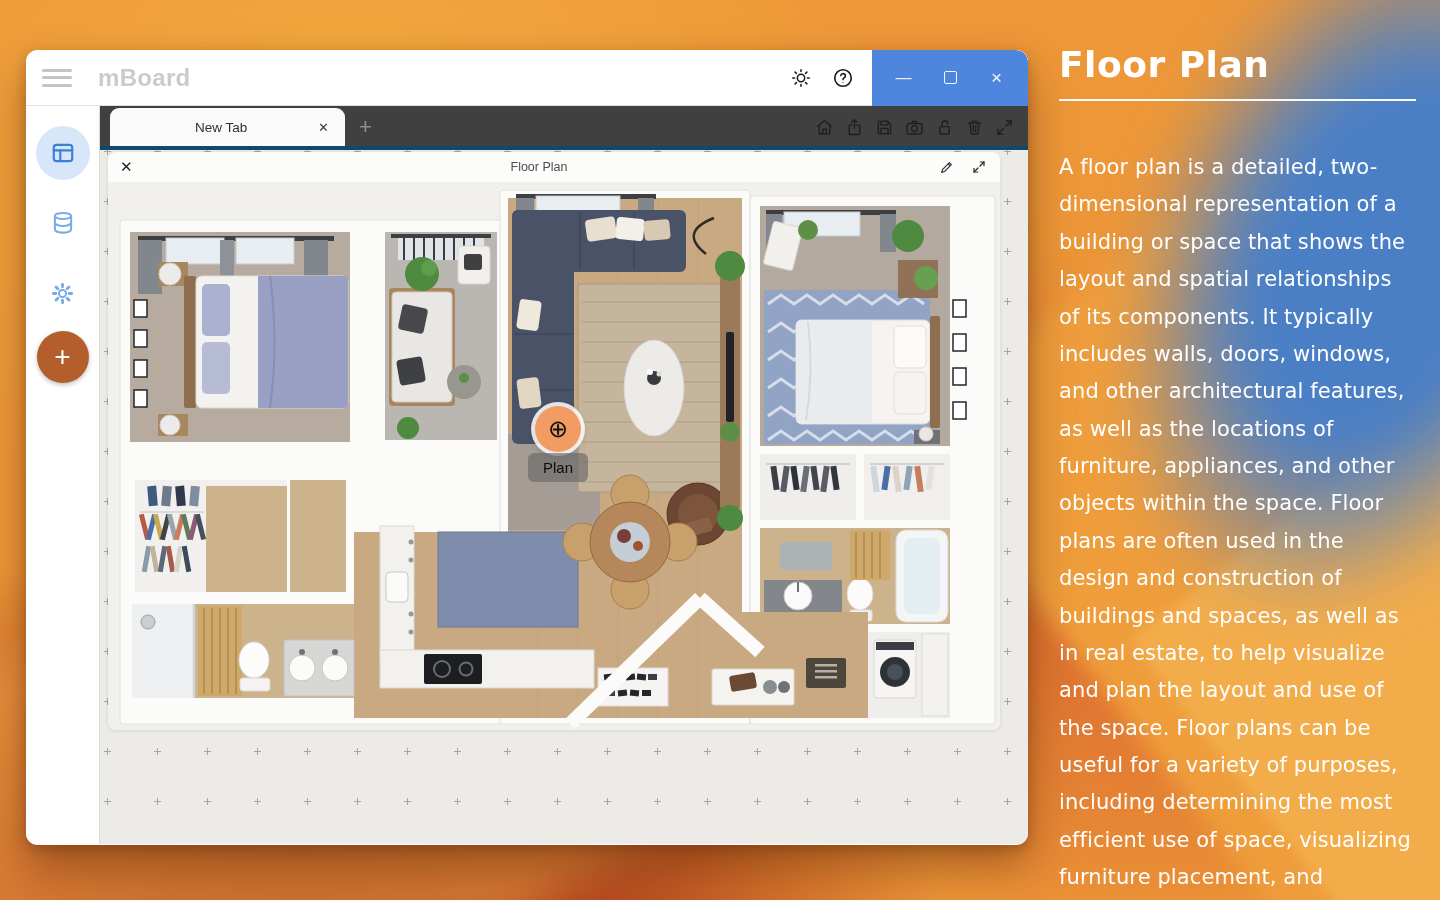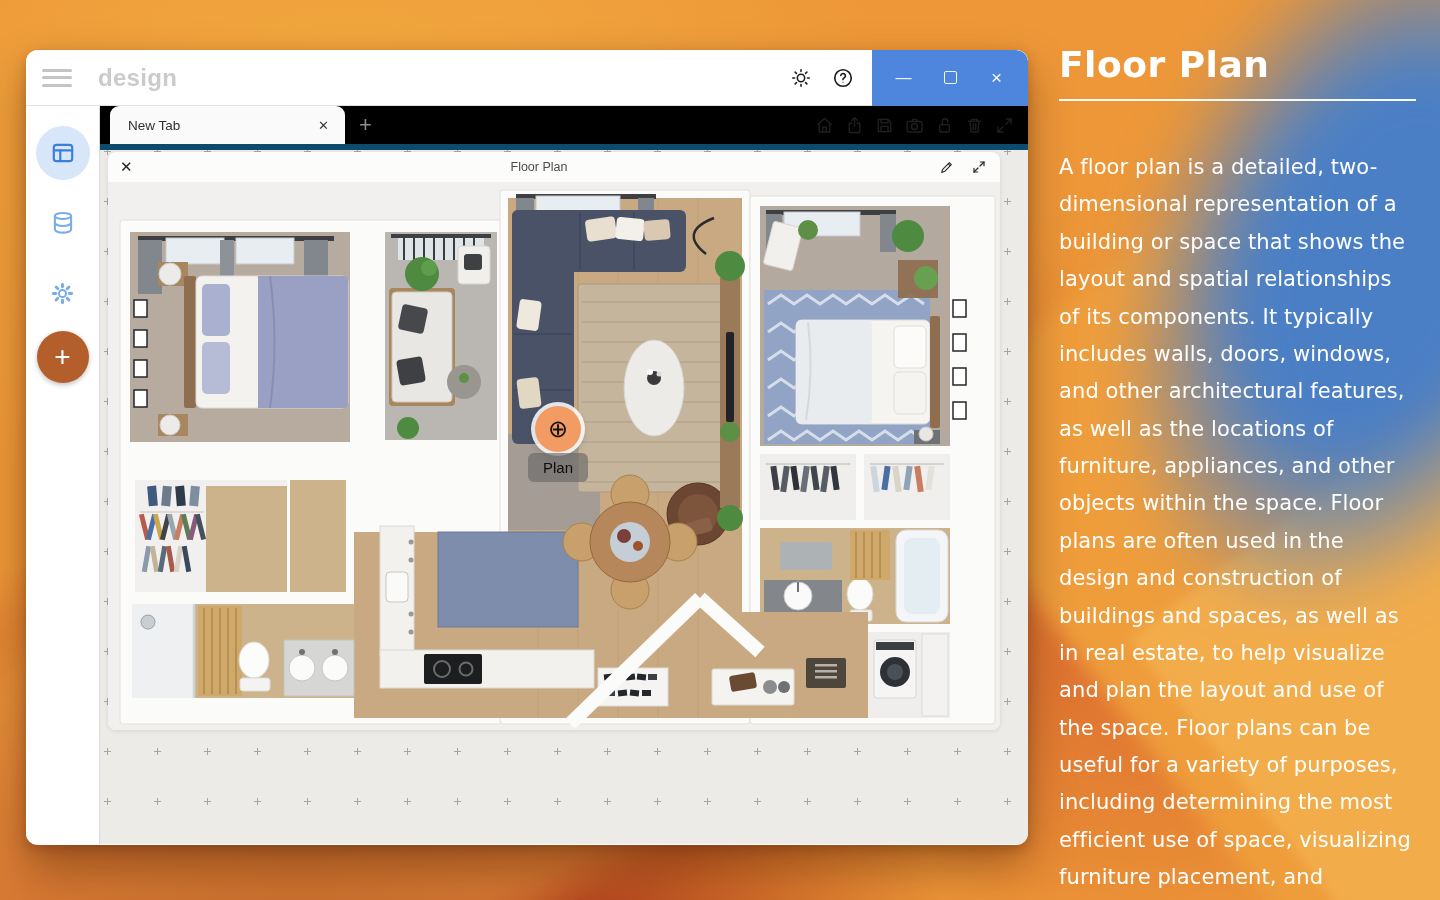--- a/index.html
+++ b/index.html
@@ -43,21 +43,21 @@
   .sidebar { width:74px; background:#ffffff; border-right:1px solid #dddbd9; display:flex; flex-direction:column; align-items:center; padding-top:20px; flex-shrink:0; }
   .side-active { width:54px; height:54px; border-radius:50%; background:#d7e6f8; display:flex; align-items:center; justify-content:center; cursor:pointer; }
   .side-icon { margin-top:0; cursor:pointer; display:flex; align-items:center; justify-content:center; }
   .side-db { margin-top:30px; }
   .side-gear { margin-top:45px; }
   .side-add { margin-top:25px; width:52px; height:52px; border-radius:50%; background:#b45f2b; color:#fff;
     display:flex; align-items:center; justify-content:center; font-size:28px; font-weight:400; cursor:pointer;
     box-shadow:0 2px 5px rgba(0,0,0,0.25); }
 
   .main { flex:1; display:flex; flex-direction:column; min-width:0; }
-  .tabbar { height:44px; background:#000000; display:flex; align-items:flex-end; border-bottom:6px solid #0c4a6e; }
+  .tabbar { height:44px; background:#404040; display:flex; align-items:flex-end; border-bottom:4px solid #0c4a6e;text-align:center; }
   .tab { margin-left:10px; width:235px; height:38px; background:#fbfafa; border-radius:9px 9px 0 0;
     display:flex; align-items:center; padding:0 12px 0 18px; cursor:pointer; }
   .tab-label { font-size:13.5px; color:#303030; flex:1; }
   .tab-close { font-size:13px; color:#3c3c3c; padding:2px 4px; cursor:pointer; }
   .newtab { margin-left:14px; margin-bottom:8px; font-size:22px; font-weight:300; color:#8f8d8b; cursor:pointer; line-height:1; }
   .tab-toolbar { margin-left:auto; display:flex; align-items:center; gap:7px; padding-right:12px; margin-bottom:7px; }
   .tool-btn { width:23px; height:23px; display:flex; align-items:center; justify-content:center; cursor:pointer; }
 
   .canvas { position:relative; flex:1; background:#edebe8; overflow:hidden; }
   .grid-layer { position:absolute; inset:0; z-index:0; pointer-events:none; }
@@ -103,21 +103,21 @@
   <div class="blob blob-blue"></div>
 
   <div class="window">
 
     <div class="titlebar">
       <div class="hamburger">
           <span></span>
           <span></span>
           <span></span>
         </div>
-      <div class="app-title">design</div>
+      <div class="app-title">mBoard</div>
       <div class="titlebar-right">
         <div class="tb-icon">
           <svg class="icon" width="22" height="22" viewBox="0 0 24 24" fill="none" stroke="#1d1d1d" stroke-width="1.7" stroke-linecap="round">
             <circle cx="12" cy="12" r="4"></circle>
             <line x1="12" y1="3" x2="12" y2="5"></line>
               <line x1="12" y1="19" x2="12" y2="21"></line>
             <line x1="3" y1="12" x2="5" y2="12"></line>
               <line x1="19" y1="12" x2="21" y2="12"></line>
             <line x1="5.6" y1="5.6" x2="7" y2="7"></line>
               <line x1="17" y1="17" x2="18.4" y2="18.4"></line>

